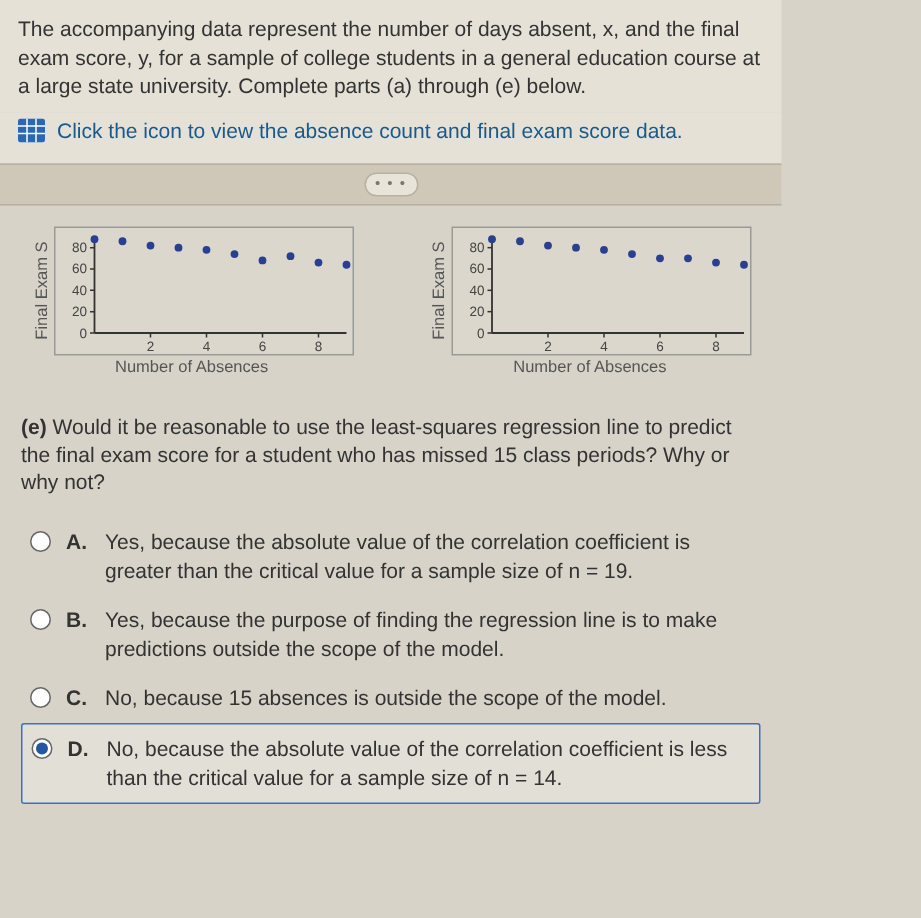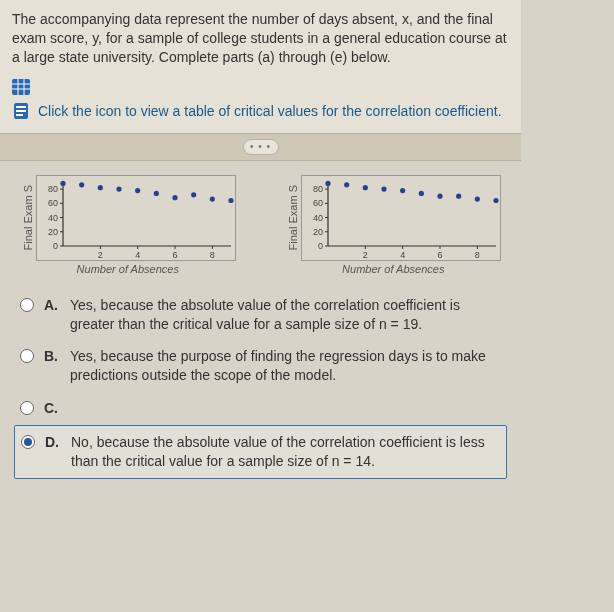--- a/index.html
+++ b/index.html
@@ -15,21 +15,21 @@
   .links { background: #e5e1d7; padding: 0 12px 10px; }
   .link-row { display: flex; align-items: center; gap: 8px; padding: 4px 0; color: #1a5a8a; cursor: pointer; }
   .link-row .icon-box { width: 18px; height: 16px; display: inline-flex; align-items: center; justify-content: center; }
   .sep { background: #cfc8b9; position: relative; height: 28px; border-top: 1px solid #b8b0a0; border-bottom: 1px solid #b8b0a0; display:flex; align-items:center; justify-content:center;}
   .sep-pill { width: 36px; height: 16px; background: #e8e4da; border: 1px solid #b8b0a0; border-radius: 9px; display:flex; align-items:center; justify-content:center; font-size:10px; letter-spacing:1px; color:#777;}
   .charts { display: flex; gap: 30px; padding: 14px 10px 10px; background: #d8d3c8; justify-content: space-around; }
   .chart { display: flex; flex-direction: column; align-items: center; }
   .chart-row { display: flex; align-items: center; }
   .ylabel { writing-mode: vertical-rl; transform: rotate(180deg); font-size: 11px; color: #555; padding: 0 2px; }
   .plot { background: #dcd7cc; border: 1px solid #999; }
-  .xlabel { font-size: 11px; color: #555; margin-top: 2px; text-align:center;font-style:italic; }
+  .xlabel { font-size: 11px; color: #555; margin-top: 2px; text-align:center; }
   .question { padding: 14px 14px 10px; background: #d8d3c8; line-height: 1.35; }
   .options { padding: 4px 14px 14px; background: #d8d3c8; }
   .opt { display: flex; align-items: flex-start; gap: 10px; padding: 7px 6px; line-height: 1.35; }
   .opt .radio { width: 14px; height: 14px; border: 1.5px solid #666; border-radius: 50%; margin-top: 2px; flex-shrink: 0; display:flex; align-items:center; justify-content:center; background:#fff;}
   .opt.selected .radio::after { content:""; width:8px; height:8px; background:#2358a0; border-radius:50%; }
   .opt .letter-wrap { display: flex; gap: 8px; flex: 1; }
   .opt .letter { font-weight: bold; min-width: 18px; }
   .opt.selected { border: 1px solid #3a73b8; border-radius: 2px; background: #e2dfd6; }
 </style>
 </head>
@@ -45,31 +45,21 @@
         <svg width="18" height="16" viewBox="0 0 18 16">
             <rect x="0" y="0" width="18" height="16" rx="2" fill="#2a68b2"></rect>
             <g stroke="#fff" stroke-width="1">
               <line x1="0" y1="5" x2="18" y2="5"></line>
               <line x1="0" y1="10" x2="18" y2="10"></line>
               <line x1="6" y1="0" x2="6" y2="16"></line>
               <line x1="12" y1="0" x2="12" y2="16"></line>
             </g>
           </svg>
       </span>
-    </div>
-    <div class="link-row">
-      <span class="icon-box">
-        <svg width="16" height="16" viewBox="0 0 16 16">
-            <rect x="1" y="0" width="14" height="16" rx="2" fill="#2a68b2"></rect>
-            <rect x="3" y="3" width="10" height="2" fill="#fff"></rect>
-            <rect x="3" y="7" width="10" height="2" fill="#fff"></rect>
-            <rect x="3" y="11" width="7" height="2" fill="#fff"></rect>
-          </svg>
-      </span>
-      <span>Click the icon to view a table of critical values for the correlation coefficient.</span>
+      <span>Click the icon to view the absence count and final exam score data.</span>
     </div>
   </div>
 
   <div class="sep">
     <div class="sep-pill">• • •</div>
   </div>
 
   <div class="charts">
     <div class="chart">
       <div class="chart-row">
@@ -142,40 +132,45 @@
             <circle cx="138" cy="20.22222222222222" r="2.6" fill="#2b3f8f"></circle>
             <circle cx="156.66666666666666" cy="20.22222222222222" r="2.6" fill="#2b3f8f"></circle>
             <circle cx="175.33333333333331" cy="23.06666666666667" r="2.6" fill="#2b3f8f"></circle>
             <circle cx="194" cy="24.488888888888887" r="2.6" fill="#2b3f8f"></circle>
           </svg>
       </div>
       <div class="xlabel">Number of Absences</div>
     </div>
   </div>
 
+  <div class="question">
+    <b>(e)</b>
+    <span>Would it be reasonable to use the least-squares regression line to predict the final exam score for a student who has missed 15 class periods? Why or why not?</span>
+  </div>
 
   <div class="options" id="options">
       <div class="opt">
         <span class="radio"></span>
         <div class="letter-wrap">
           <span class="letter">A.</span>
           <span>Yes, because the absolute value of the correlation coefficient is greater than the critical value for a sample size of n = 19.</span>
         </div>
       </div>
       <div class="opt">
         <span class="radio"></span>
         <div class="letter-wrap">
           <span class="letter">B.</span>
-          <span>Yes, because the purpose of finding the regression days is to make predictions outside the scope of the model.</span>
+          <span>Yes, because the purpose of finding the regression line is to make predictions outside the scope of the model.</span>
         </div>
       </div>
       <div class="opt">
         <span class="radio"></span>
         <div class="letter-wrap">
           <span class="letter">C.</span>
+          <span>No, because 15 absences is outside the scope of the model.</span>
         </div>
       </div>
       <div class="opt selected">
         <span class="radio"></span>
         <div class="letter-wrap">
           <span class="letter">D.</span>
           <span>No, because the absolute value of the correlation coefficient is less than the critical value for a sample size of n = 14.</span>
         </div>
       </div>
     </div>

